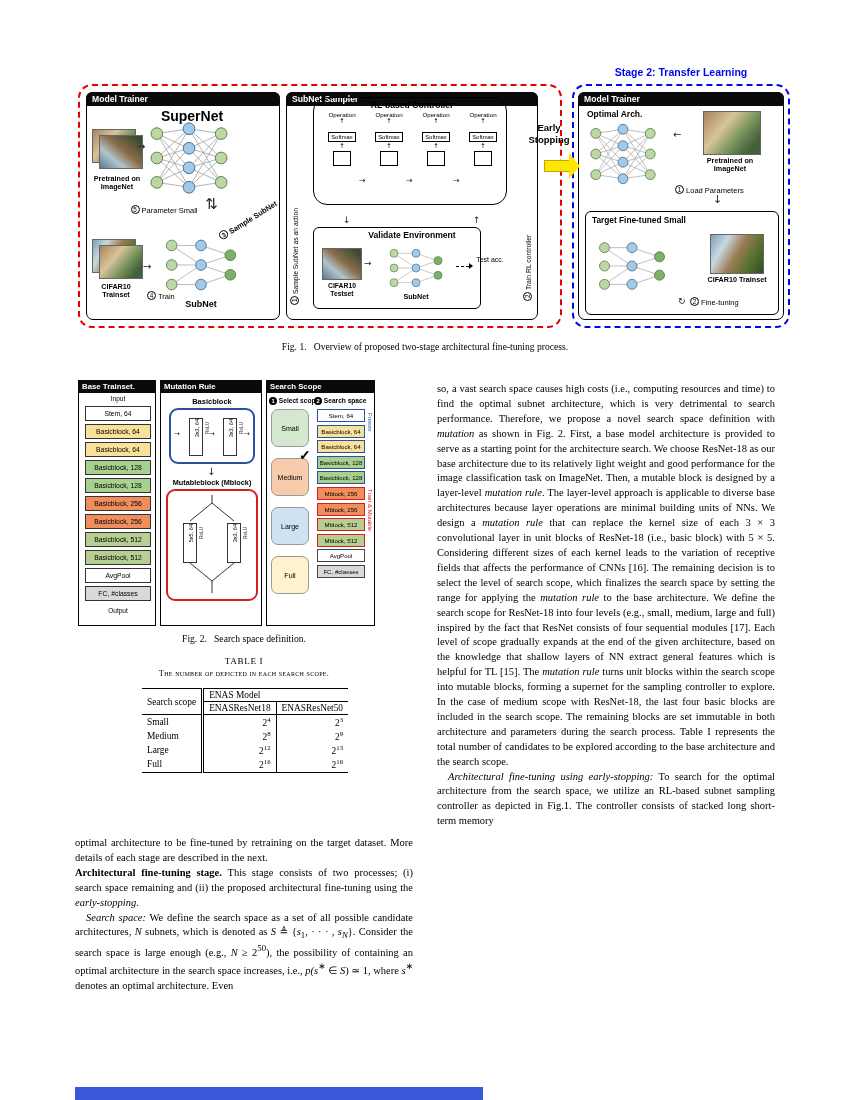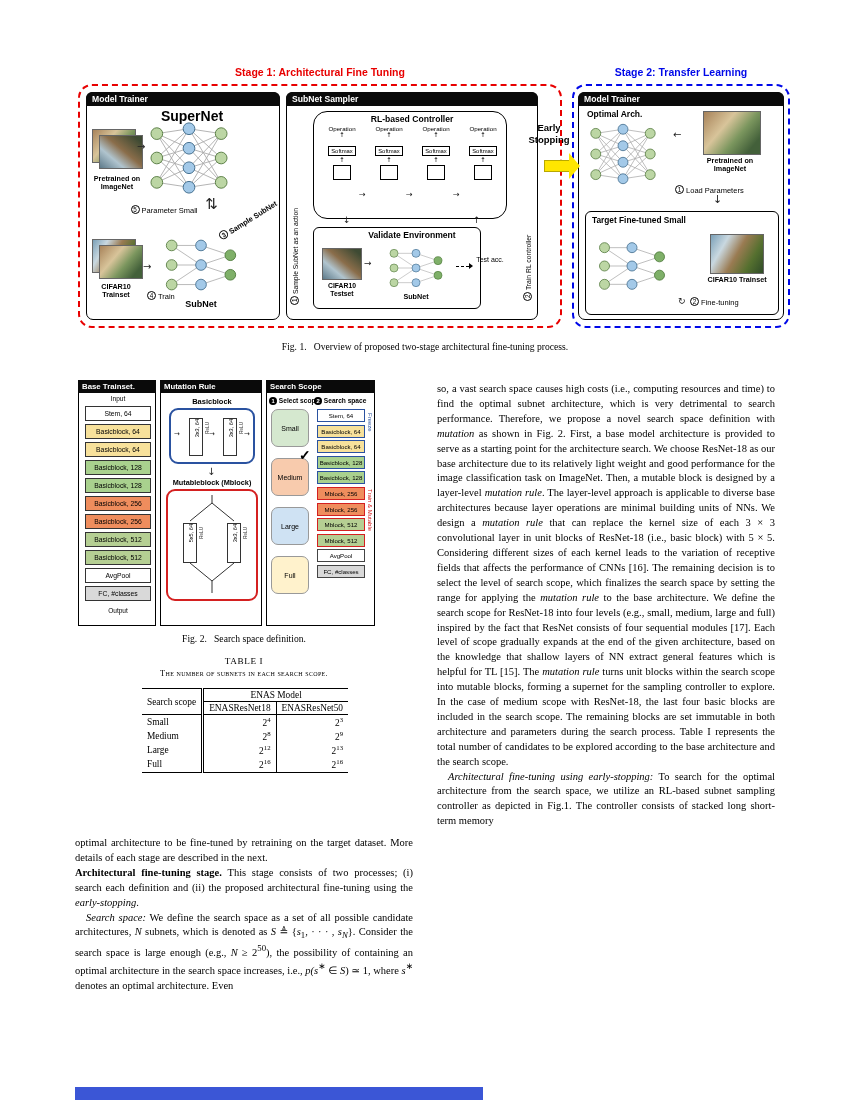--- a/index.html
+++ b/index.html
@@ -40,21 +40,21 @@
 .scopebox{position:absolute;left:4px;width:38px;height:38px;border:1px solid #999;border-radius:7px;font-family:"Liberation Sans",sans-serif;font-size:7px;line-height:38px;text-align:center}
 .ncirc{display:inline-block;width:8px;height:8px;border-radius:50%;background:#000;color:#fff;font-size:5.8px;line-height:8px;text-align:center;font-family:"Liberation Sans",sans-serif}
 .vconv{position:absolute;width:14px;height:38px;border:1px solid #333;background:#fff;text-align:center}
 .vconv span{writing-mode:vertical-rl;transform:rotate(180deg);font-size:5.6px;font-family:"Liberation Sans",sans-serif;line-height:14px}
 .relu{position:absolute;font-size:4.6px;font-family:"Liberation Sans",sans-serif;color:#333;writing-mode:vertical-rl;transform:rotate(180deg)}
 
 .t1{position:absolute;left:112px;top:688px;width:266px}
 .t1 table{border-collapse:collapse;margin:0 auto;border-top:1.2px solid #000;border-bottom:1.2px solid #000}
 .t1 th,.t1 td{font-size:9.4px;font-weight:normal;padding:1px 5px;font-family:"Liberation Serif",serif}
 .th-scope{font-weight:bold;border-bottom:0.8px solid #000;padding:2px 10px;vertical-align:middle}
-.th-group{font-weight:bold;border-left:3px double #000;border-bottom:0.7px solid #000;text-align:center}
+.th-group{font-weight:bold;border-left:3px double #000;border-bottom:0.7px solid #000;text-align:left}
 .th-r18{border-left:3px double #000;border-bottom:0.8px solid #000;text-align:center;padding:1px 8px}
 .th-r50{border-left:0.8px solid #000;border-bottom:0.8px solid #000;text-align:center;padding:1px 8px}
 .td-scope{text-align:left;padding-left:10px}
 .td-v18{border-left:3px double #000;text-align:right;padding-right:16px}
 .td-v50{border-left:0.8px solid #000;text-align:right;padding-right:14px}
 .t1 sup{font-size:6.8px}
 .tbl-title{position:absolute;text-align:center;font-size:9.2px;letter-spacing:.6px}
 .tbl-sub{position:absolute;text-align:center;font-size:8.4px;font-variant:small-caps;letter-spacing:.3px}
 
 .col{position:absolute;text-align:justify;font-size:10.5px;line-height:1.42}
@@ -134,21 +134,20 @@
             <circle cx="45" cy="58" r="6"></circle>
           </g>
 <g fill="#7fb069" stroke="#4d7a3a">
             <circle cx="78" cy="25" r="6"></circle>
             <circle cx="78" cy="47" r="6"></circle>
           </g>
 </g>
 </defs>
 </svg>
 
-<div class="stage-label" style="left:78px;top:66px;width:484px;color:#e80000">Stage 1: Architectural Fine Tuning</div>
 <div class="stage-label" style="left:572px;top:66px;width:218px;color:#0008e8">Stage 2: Transfer Learning</div>
 
 <div class="stage-box" style="left:78px;top:84px;width:484px;height:244px;border:2px dashed #e80000"></div>
 <div class="stage-box" style="left:572px;top:84px;width:218px;height:244px;border:2px dashed #0008e8"></div>
 
 <div class="panel" style="left:86px;top:92px;width:194px;height:228px">
   <div class="phead">Model Trainer</div>
   <div class="flabel b ctr" style="left:60px;top:15px;width:90px;font-size:14px">SuperNet</div>
   <svg class="abs" style="left:58px;top:26px" width="88" height="78" viewBox="0 0 90 80">
         <use href="#netA"></use>
@@ -167,21 +166,21 @@
   <div class="photo ph-a" style="left:12px;top:152px;width:44px;height:34px"></div>
   <div class="flabel b ctr" style="left:0px;top:190px;width:58px;font-size:7.2px;line-height:1.15">CIFAR10 Trainset</div>
   <div class="arrow" style="left:56px;top:168px;font-size:10px">→</div>
   <div class="flabel" style="left:60px;top:198px;font-size:7.5px;white-space:nowrap"><span class="circ">4</span> <span>Train</span></div>
   <div class="flabel b ctr" style="left:84px;top:206px;width:60px;font-size:9px">SubNet</div>
 </div>
 
 <div class="panel" style="left:286px;top:92px;width:252px;height:228px">
   <div class="phead">SubNet Sampler</div>
   <div class="flabel vtext" style="left:3px;top:40px;height:172px;font-size:6.8px"><span class="circ">1</span> <span>Sample SubNet as an action</span></div>
-  <div class="abs" style="left:26px;top:18px;width:194px;height:108px;border:1.4px solid #000;border-radius:14px">
+  <div class="abs" style="left:26px;top:4px;width:194px;height:108px;border:1.4px solid #000;border-radius:14px">
     <div class="flabel b ctr" style="left:0;top:2px;width:196px;font-size:8.6px">RL-based Controller</div>
     <div class="opgroup" style="left:8px">
       <div class="op-l">Operation</div>
       <div class="upg">↑</div>
       <div class="sm-box">Softmax</div>
       <div class="upg">↑</div>
       <div class="cell"></div>
     </div>
     <div class="opgroup" style="left:55px">
       <div class="op-l">Operation</div>
@@ -322,21 +321,21 @@
     <div class="sblk cw">AvgPool</div>
     <div class="sblk cfc">FC, #classes</div>
   </div>
   <div class="flabel vdown" style="left:100px;top:32px;height:76px;font-size:6px;color:#2a52a0">Freeze</div>
   <div class="flabel vdown" style="left:100px;top:108px;height:72px;font-size:6px;color:#d42020">Train &amp; Mutable</div>
 </div>
 
 <div class="fig-cap" style="left:75px;top:633px;width:338px">Fig. 2.&nbsp;&nbsp;&nbsp;Search space definition.</div>
 
 <div class="tbl-title" style="left:75px;top:656px;width:338px">TABLE I</div>
-<div class="tbl-sub" style="left:75px;top:669px;width:338px">The number of subnets in each search scope.</div>
+<div class="tbl-sub" style="left:75px;top:669px;width:338px">The number of depicted in each search scope.</div>
 <div class="t1">
 <table>
   <tbody>
           <tr>
     <th class="th-scope" rowspan="2">Search scope</th>
     <th class="th-group" colspan="2">ENAS Model</th>
   </tr>
   <tr>
     <th class="th-r18">ENASResNet18</th>
     <th class="th-r50">ENASResNet50</th>
@@ -360,21 +359,21 @@
     <td class="td-scope">Full</td>
     <td class="td-v18"><span>2</span><sup>16</sup></td>
     <td class="td-v50"><span>2</span><sup>16</sup></td>
   </tr>
 </tbody>
       </table>
 </div>
 
 <div class="col" style="left:75px;top:836px;width:338px">
   <p>optimal architecture to be fine-tuned by retraining on the target dataset. More details of each stage are described in the next.</p>
-  <p><span style="font-weight: bold;">Architectural fine-tuning stage.</span><span> This stage consists of two processes; (i) search each definition and (ii) the proposed architectural fine-tuning using the </span><span style="font-style: italic;">early-stopping</span><span>.</span></p>
+  <p><span style="font-weight: bold;">Architectural fine-tuning stage.</span><span> This stage consists of two processes; (i) search space remaining and (ii) the proposed architectural fine-tuning using the </span><span style="font-style: italic;">early-stopping</span><span>.</span></p>
   <p class="ind"><span style="font-style: italic;">Search space:</span><span> We define the search space as a set of all possible candidate architectures, </span><span style="font-style: italic;">N</span><span> subnets, which is denoted as </span><span style="font-style: italic;">S</span><span> ≜ {</span><span style="font-style: italic;">s</span><sub>1</sub><span>, · · · , </span><span style="font-style: italic;">s</span><sub style="font-style: italic;">N</sub><span>}. Consider the search space is large enough (e.g., </span><span style="font-style: italic;">N</span><span> ≥ 2</span><sup>50</sup><span>), the possibility of containing an optimal architecture in the search space increases, i.e., </span><span style="font-style: italic;">p</span><span style="font-style: italic;">(s</span><sup>∗</sup><span> ∈ </span><span style="font-style: italic;">S</span><span>) ≃ 1, where </span><span style="font-style: italic;">s</span><sup>∗</sup><span> denotes an optimal architecture. Even</span></p>
 </div>
 
 <div class="col" style="left:437px;top:382px;width:338px">
   <p><span>so, a vast search space causes high costs (i.e., computing resources and time) to find the optimal subnet architecture, which is very detrimental to search performance. Therefore, we propose a novel search space definition with </span><span style="font-style: italic;">mutation</span><span> as shown in Fig. 2. First, a base model architecture is provided to serve as a starting point for the architecture search. We choose ResNet-18 as our base architecture due to its relatively light weight and good performance for the image classification task on ImageNet. Then, a mutable block is designed by a layer-level </span><span style="font-style: italic;">mutation rule</span><span>. The layer-level approach is applicable to diverse base architectures because layer operations are minimal building units of NNs. We design a </span><span style="font-style: italic;">mutation rule</span><span> that can replace the kernel size of each 3 × 3 convolutional layer in unit blocks of ResNet-18 (i.e., basic block) with 5 × 5. Considering different sizes of each kernel leads to the variation of receptive fields that affects the performance of CNNs [16]. The remaining decision is to select the level of search scope, which finalizes the search space by setting the range for applying the </span><span style="font-style: italic;">mutation rule</span><span> to the base architecture. We define the search scope for ResNet-18 into four levels (e.g., small, medium, large and full) inspired by the fact that ResNet consists of four sequential modules [17]. Each level of scope gradually expands at the end of the given architecture, based on the knowledge that shallow layers of NN extract general features which is helpful for TL [15]. The </span><span style="font-style: italic;">mutation rule</span><span> turns unit blocks within the search scope into mutable blocks, forming a supernet for the sampling controller to explore. In the case of medium scope with ResNet-18, the last four basic blocks are included in the search scope. The remaining blocks are set immutable in both architecture and parameters during the search process. Table I represents the total number of candidates to be explored according to the base architecture and the search scope.</span></p>
   <p class="ind"><span style="font-style: italic;">Architectural fine-tuning using early-stopping:</span><span> To search for the optimal architecture from the search space, we utilize an RL-based subnet sampling controller as depicted in Fig.1. The controller consists of stacked long short-term memory</span></p>
 </div>
 
 <div class="footer-bar" style="left:75px;top:1087px;width:408px;height:13px"></div>
 

